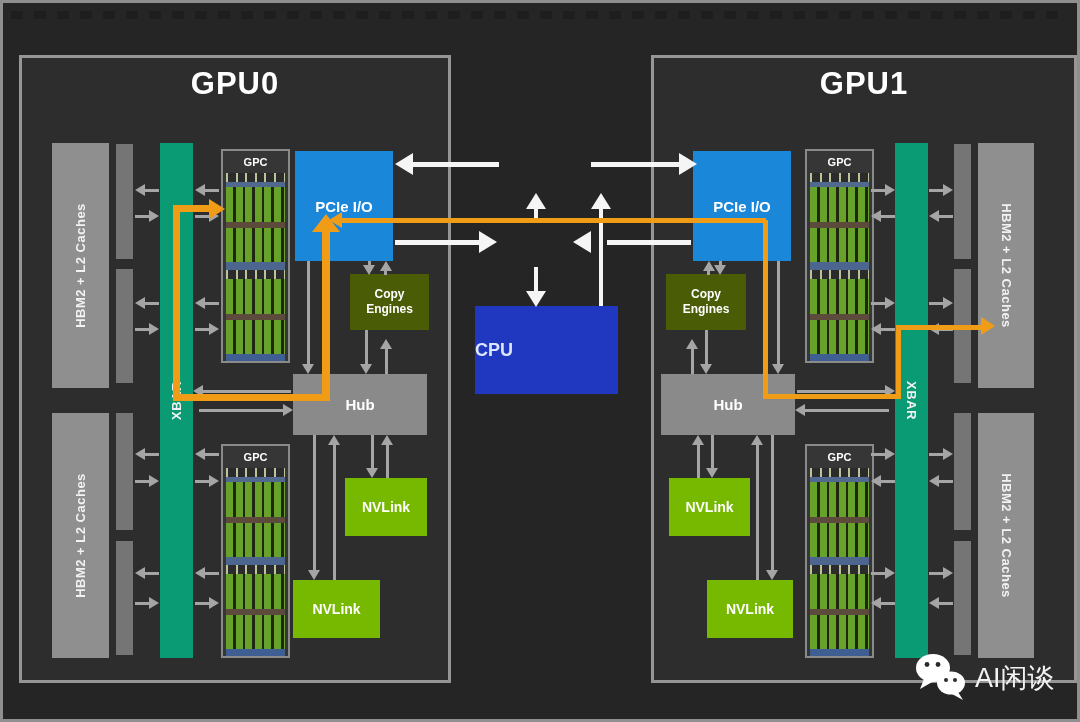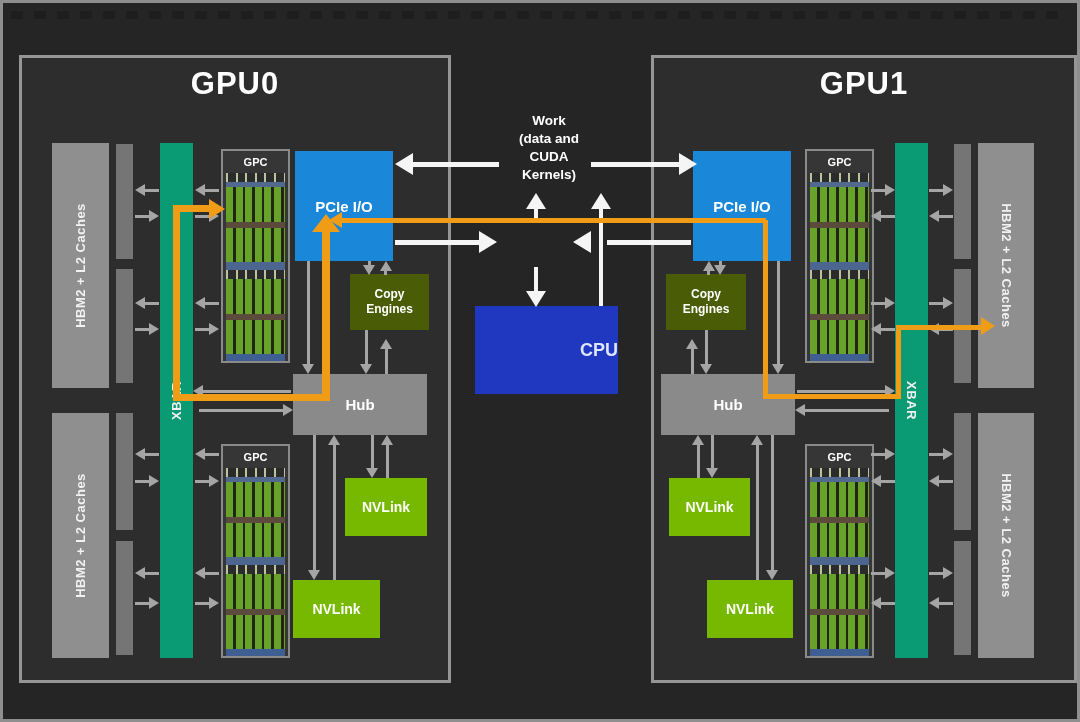--- a/index.html
+++ b/index.html
@@ -16,21 +16,21 @@
     color:#ffffff;font-size:31px;font-weight:bold;letter-spacing:1px;}
   .bar{position:absolute;display:flex;align-items:center;justify-content:center;}
   .hbm{background:#8f8f8f;}
   .nbar{background:#757575;}
   .xbar{background:#0a9b74;}
   .rotCCW{transform:rotate(-90deg);white-space:nowrap;}
   .rotCW{transform:rotate(90deg);white-space:nowrap;}
   .barLabel{color:#f2f2f2;font-size:13px;font-weight:bold;letter-spacing:.5px;}
   .blockLabel{color:#fff;font-weight:bold;text-align:center;}
   .pcie{background:#1b87d9;display:flex;align-items:center;justify-content:center;font-size:15px;}
-  .cpu{background:#2038c0;display:flex;align-items:center;justify-content:flex-end;font-size:18px;color:#dde6ff;font-weight:bold;}
+  .cpu{background:#2038c0;display:flex;align-items:center;justify-content:flex-start;font-size:18px;color:#dde6ff;font-weight:bold;}
   .copyeng{background:#4a5c06;display:flex;align-items:center;justify-content:center;font-size:12px;line-height:15px;}
   .hub{background:#8a8a8a;display:flex;align-items:center;justify-content:center;font-size:15px;}
   .nvlink{background:#76b900;display:flex;align-items:center;justify-content:center;font-size:14px;}
   
   .gpc{position:absolute;width:65px;height:210px;border:2px solid #8a8a8a;background:#363636;
     display:flex;flex-direction:column;}
   .gpcHead{height:22px;display:flex;align-items:center;justify-content:center;
     color:#fff;font-size:11px;font-weight:bold;}
   .g{flex:1;background:repeating-linear-gradient(90deg,#67a22a 0 7px,#20260f 7px 9.6px);margin:0 3px;}
   .ticks{height:9px;margin:0 3px;background:repeating-linear-gradient(90deg,#b9c49b 0 2px,#2b2b2b 2px 9.6px);}
@@ -192,24 +192,20 @@
   <div class="bar nbar abs" style="left:951px;top:410px;width:17px;height:117px;"></div>
   <div class="bar nbar abs" style="left:951px;top:538px;width:17px;height:114px;"></div>
 
   <div class="bar hbm abs" style="left:975px;top:140px;width:56px;height:245px;">
     <span class="rotCW barLabel">HBM2 + L2 Caches</span>
   </div>
   <div class="bar hbm abs" style="left:975px;top:410px;width:56px;height:245px;">
     <span class="rotCW barLabel">HBM2 + L2 Caches</span>
   </div>
 
-  <div class="centerTxt" style="left:496px;top:109px;width:100px;">Work
-(data and
-CUDA
-Kernels)</div>
   <div class="abs cpu" style="left:472px;top:303px;width:143px;height:88px;">
     <span>CPU</span>
   </div>
 
   <div class="tri wL" style="left:392px;top:150px;"></div>
   <div class="ln wl" style="left:408px;top:159px;width:88px;height:5px;"></div>
   <div class="ln wl" style="left:588px;top:159px;width:88px;height:5px;"></div>
   <div class="tri wR" style="left:676px;top:150px;"></div>
   <div class="ln wl" style="left:392px;top:237px;width:84px;height:5px;"></div>
   <div class="tri wR" style="left:476px;top:228px;"></div>
@@ -343,13 +339,28 @@
   <div class="ln ol" style="left:319px;top:228px;width:8px;height:170px;"></div>
   <div class="tri oU" style="left:309px;top:211px;"></div>
   <div class="tri oL" style="left:326px;top:209px;"></div>
   <div class="ln ol" style="left:339px;top:215px;width:424px;height:5px;"></div>
   <div class="ln ol" style="left:760px;top:217px;width:5px;height:178px;"></div>
   <div class="ln ol" style="left:760px;top:391px;width:138px;height:5px;"></div>
   <div class="ln ol" style="left:893px;top:322px;width:5px;height:74px;"></div>
   <div class="ln ol" style="left:893px;top:322px;width:85px;height:5px;"></div>
   <div class="tri oR" style="left:978px;top:314px;border-width:9px 14px;"></div>
 
+  <div class="wm" style="left:908px;top:648px;">
+    <span>
+      <svg width="58" height="50" viewBox="0 0 58 50">
+        <ellipse cx="22" cy="17" rx="17" ry="14" fill="#ffffff"></ellipse>
+        <polygon points="13,28 9,38 23,30" fill="#ffffff"></polygon>
+        <circle cx="16" cy="13.5" r="2.4" fill="#2b2b2b"></circle>
+        <circle cx="27" cy="13.5" r="2.4" fill="#2b2b2b"></circle>
+        <ellipse cx="40" cy="32" rx="14" ry="11.5" fill="#ffffff"></ellipse>
+        <polygon points="47,41 52,49 41,43" fill="#ffffff"></polygon>
+        <circle cx="35" cy="29" r="2" fill="#2b2b2b"></circle>
+        <circle cx="44" cy="29" r="2" fill="#2b2b2b"></circle>
+      </svg>
+    </span>
+    <span class="wmTxt">AI闲谈</span>
+  </div>
 </div>
 
 </body></html>

